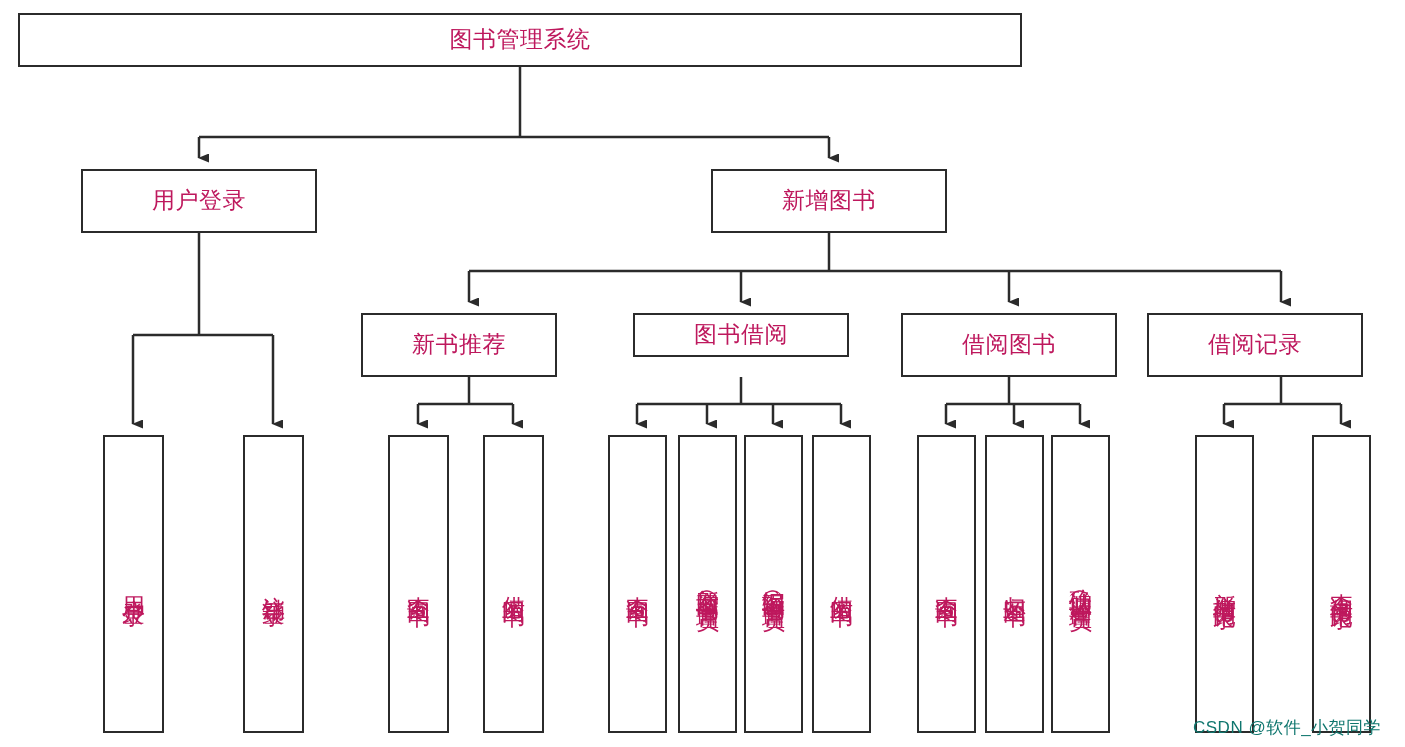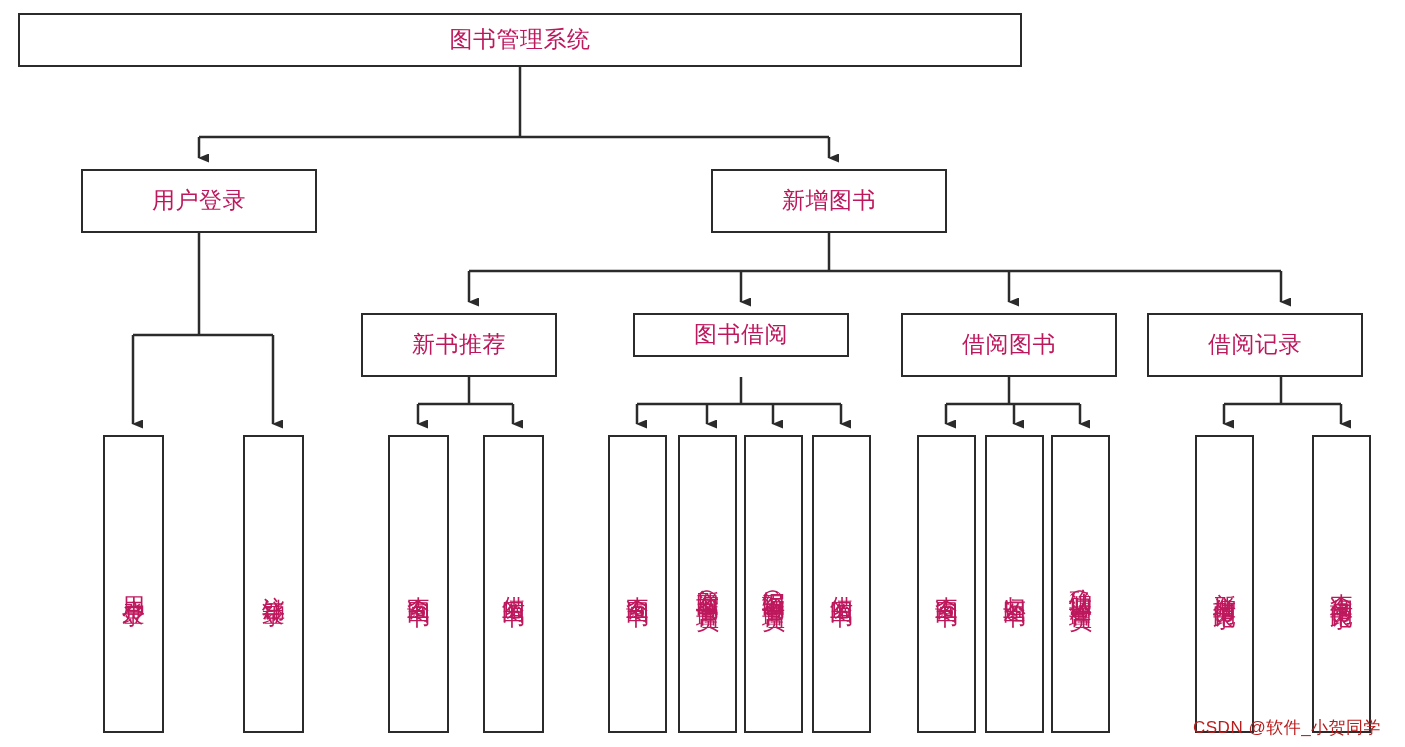--- a/index.html
+++ b/index.html
@@ -53,21 +53,21 @@
     writing-mode: vertical-rl;
     text-orientation: upright;
     font-size: 23px;
     letter-spacing: 3px;
     line-height: 1;
     max-height: 100%;
   }
   .watermark {
     position: absolute;
     font-size: 17px;
-    color: #b91c1c;
+    color: #0f766e;
     white-space: nowrap;
     letter-spacing: 0.5px;
     pointer-events: none;
   }
 </style>
 </head>
 <body>
 
 <div id="diagram-root">
 

